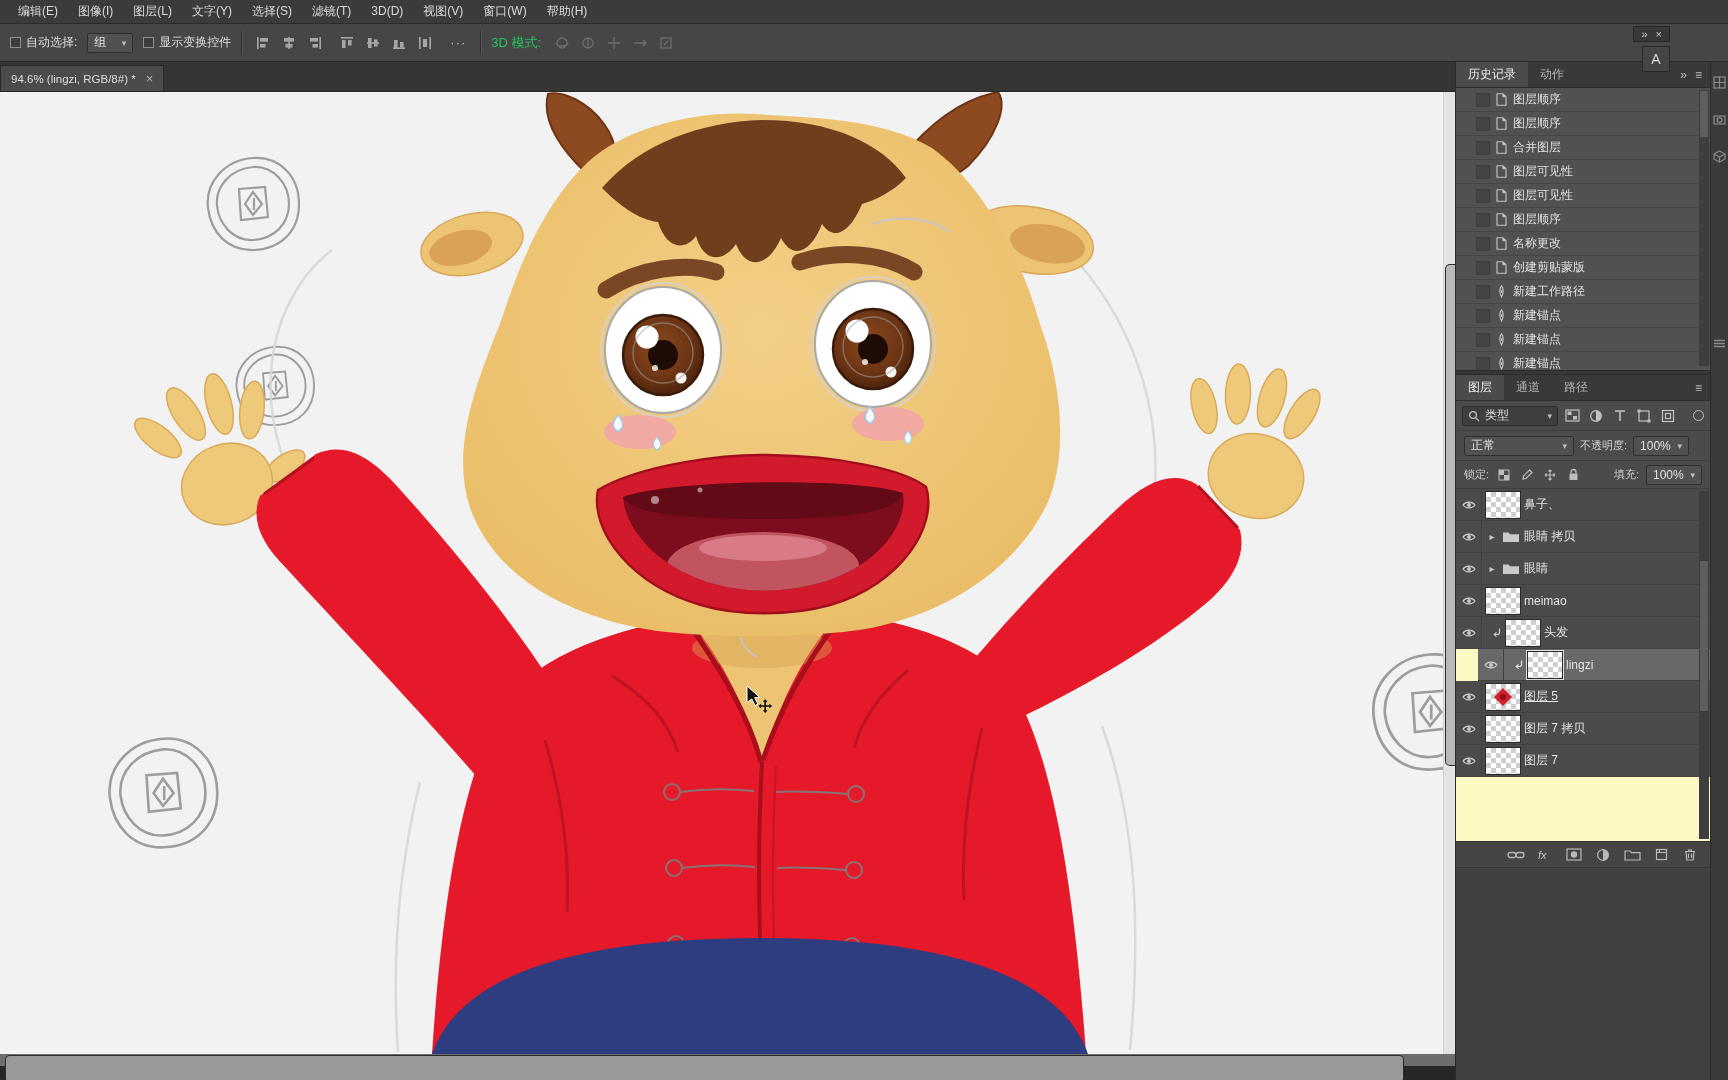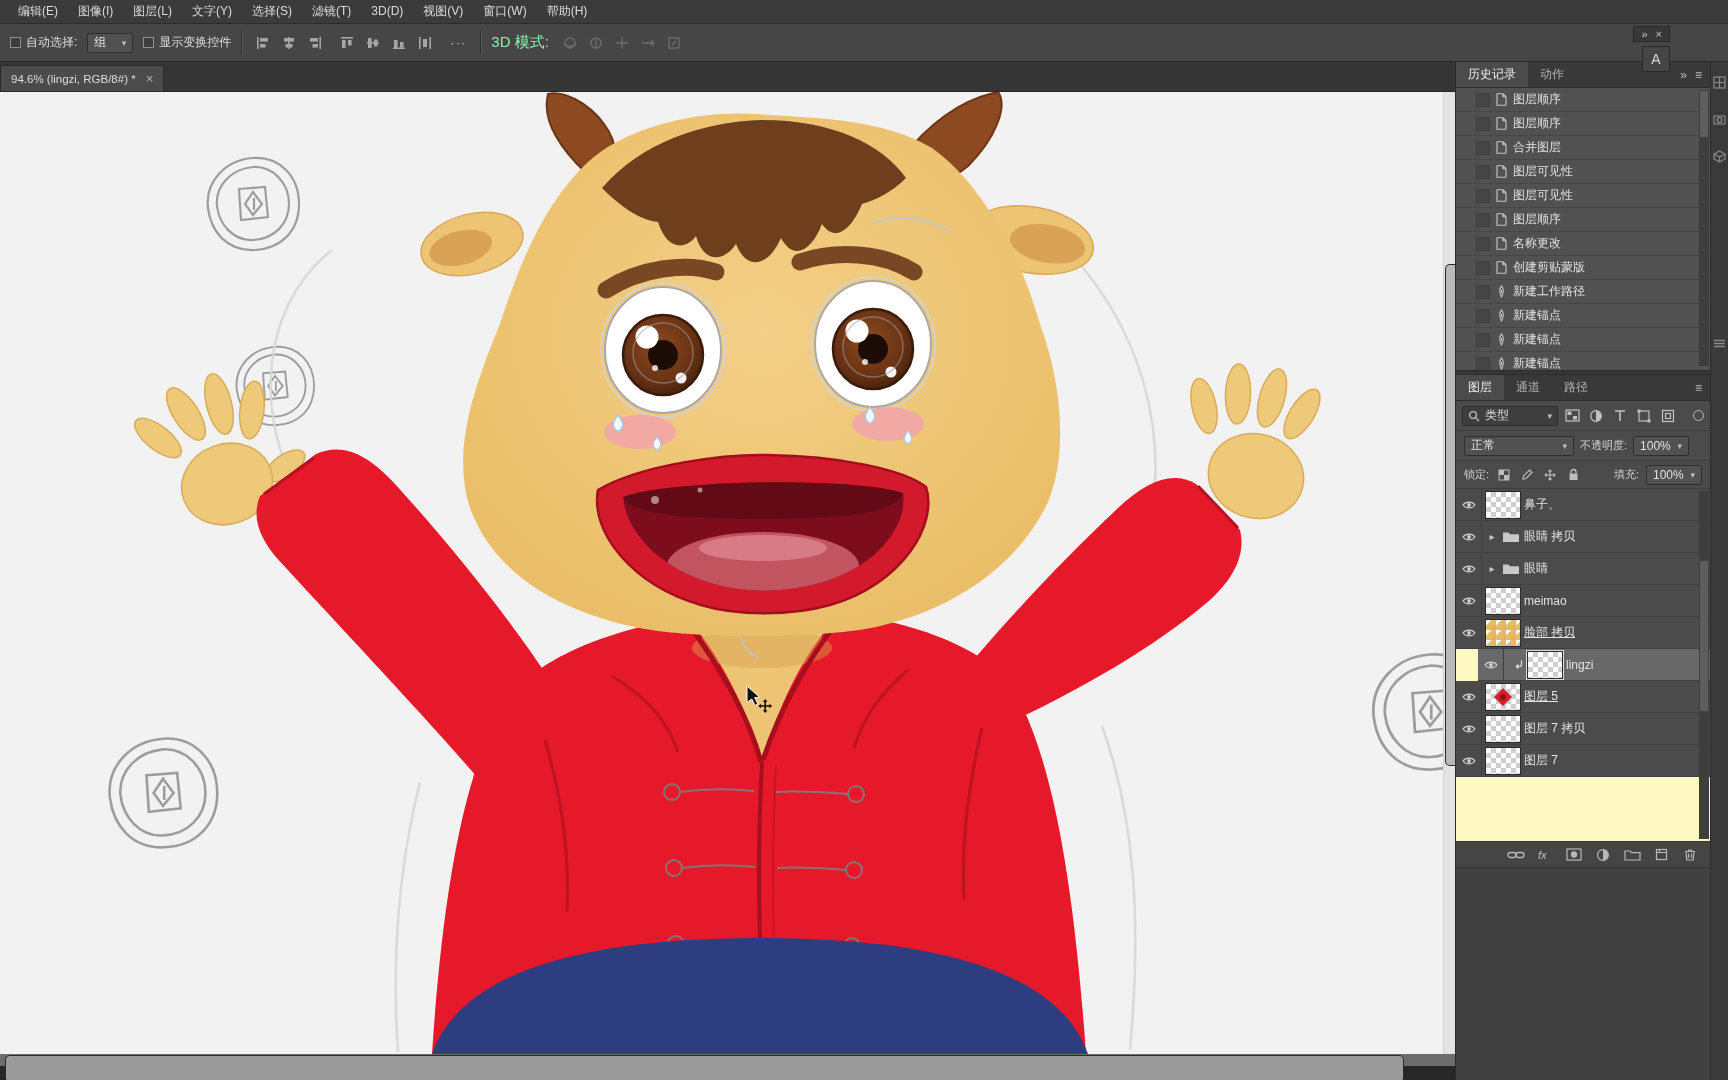--- a/index.html
+++ b/index.html
@@ -19,21 +19,21 @@
   .cb { width:11px; height:11px; border:1px solid #8f8f8f; background:#3d3d3d; display:inline-block; }
   .dd { display:inline-flex; align-items:center; justify-content:space-between; gap:6px;
     background:#515151; border:1px solid #2e2e2e; border-radius:2px; padding:1px 6px;
     color:#e2e2e2; font-size:12px; min-width:46px; height:20px; }
   .dd .caret { font-size:9px; color:#bdbdbd; }
   .vsep { width:1px; height:24px; background:#303030; box-shadow:1px 0 0 #565656; }
   .ob-group { display:flex; align-items:center; gap:4px; }
   .obicon { width:22px; height:22px; display:flex; align-items:center; justify-content:center; border-radius:2px; }
   .obicon svg { width:16px; height:16px; }
   .more-dots { color:#c5c5c5; font-size:13px; letter-spacing:1px; padding:0 4px; }
-  .dim-label { color:#86efac; font-size:15px; }
+  .dim-label { color:#22c55e; font-size:13px; }
 
   
   .float-group { position:absolute; top:26px; right:58px; z-index:10; }
   .float-tab { display:flex; gap:8px; background:#383838; border:1px solid #282828;
     padding:1px 7px; color:#c9c9c9; font-size:11px; width:max-content; margin-left:auto; }
   .float-icon { margin-top:4px; margin-left:auto; width:28px; height:26px; background:#454545;
     border:1px solid #292929; color:#d8d8d8; display:flex; align-items:center; justify-content:center; font-size:14px; }
 
   
   .main { flex:1; display:flex; min-height:0; }
@@ -699,34 +699,37 @@
                 <path d="M1 5 C3.5 1.2 10.5 1.2 13 5 C10.5 8.8 3.5 8.8 1 5 Z" fill="none" stroke="#cfcfcf" stroke-width="1.1"></path>
                 <circle cx="7" cy="5" r="1.9" fill="#cfcfcf"></circle>
               </svg>
             </div>
           <div class="lcontent">
               <div class="thumb"></div>
               <span class="lname">meimao</span>
             </div>
         </div>
 
-
-
         <div class="lrow">
           <div class="eyec">
               <svg width="14" height="10" viewBox="0 0 14 10">
                 <path d="M1 5 C3.5 1.2 10.5 1.2 13 5 C10.5 8.8 3.5 8.8 1 5 Z" fill="none" stroke="#cfcfcf" stroke-width="1.1"></path>
                 <circle cx="7" cy="5" r="1.9" fill="#cfcfcf"></circle>
               </svg>
             </div>
-          <div class="lcontent">
-              <div class="thumb face"></div>
-              <span class="lname u">脸部 拷贝</span>
-            </div>
-        </div>
+          <div class="lcontent clipped">
+              <svg width="10" height="10" viewBox="0 0 10 10">
+                <path d="M7.5 0.5 V4.5 Q7.5 6.5 5.5 6.5 H2.5 M4.5 4.5 L2.2 6.5 L4.5 8.6" fill="none" stroke="#c9c9c9" stroke-width="1.2"></path>
+              </svg>
+              <div class="thumb"></div>
+              <span class="lname">头发</span>
+            </div>
+        </div>
+
+
 
         <div class="lrow selected">
           <div class="eyec">
               <svg width="14" height="10" viewBox="0 0 14 10">
                 <path d="M1 5 C3.5 1.2 10.5 1.2 13 5 C10.5 8.8 3.5 8.8 1 5 Z" fill="none" stroke="#cfcfcf" stroke-width="1.1"></path>
                 <circle cx="7" cy="5" r="1.9" fill="#cfcfcf"></circle>
               </svg>
             </div>
           <div class="lcontent clipped">
               <svg width="10" height="10" viewBox="0 0 10 10">

